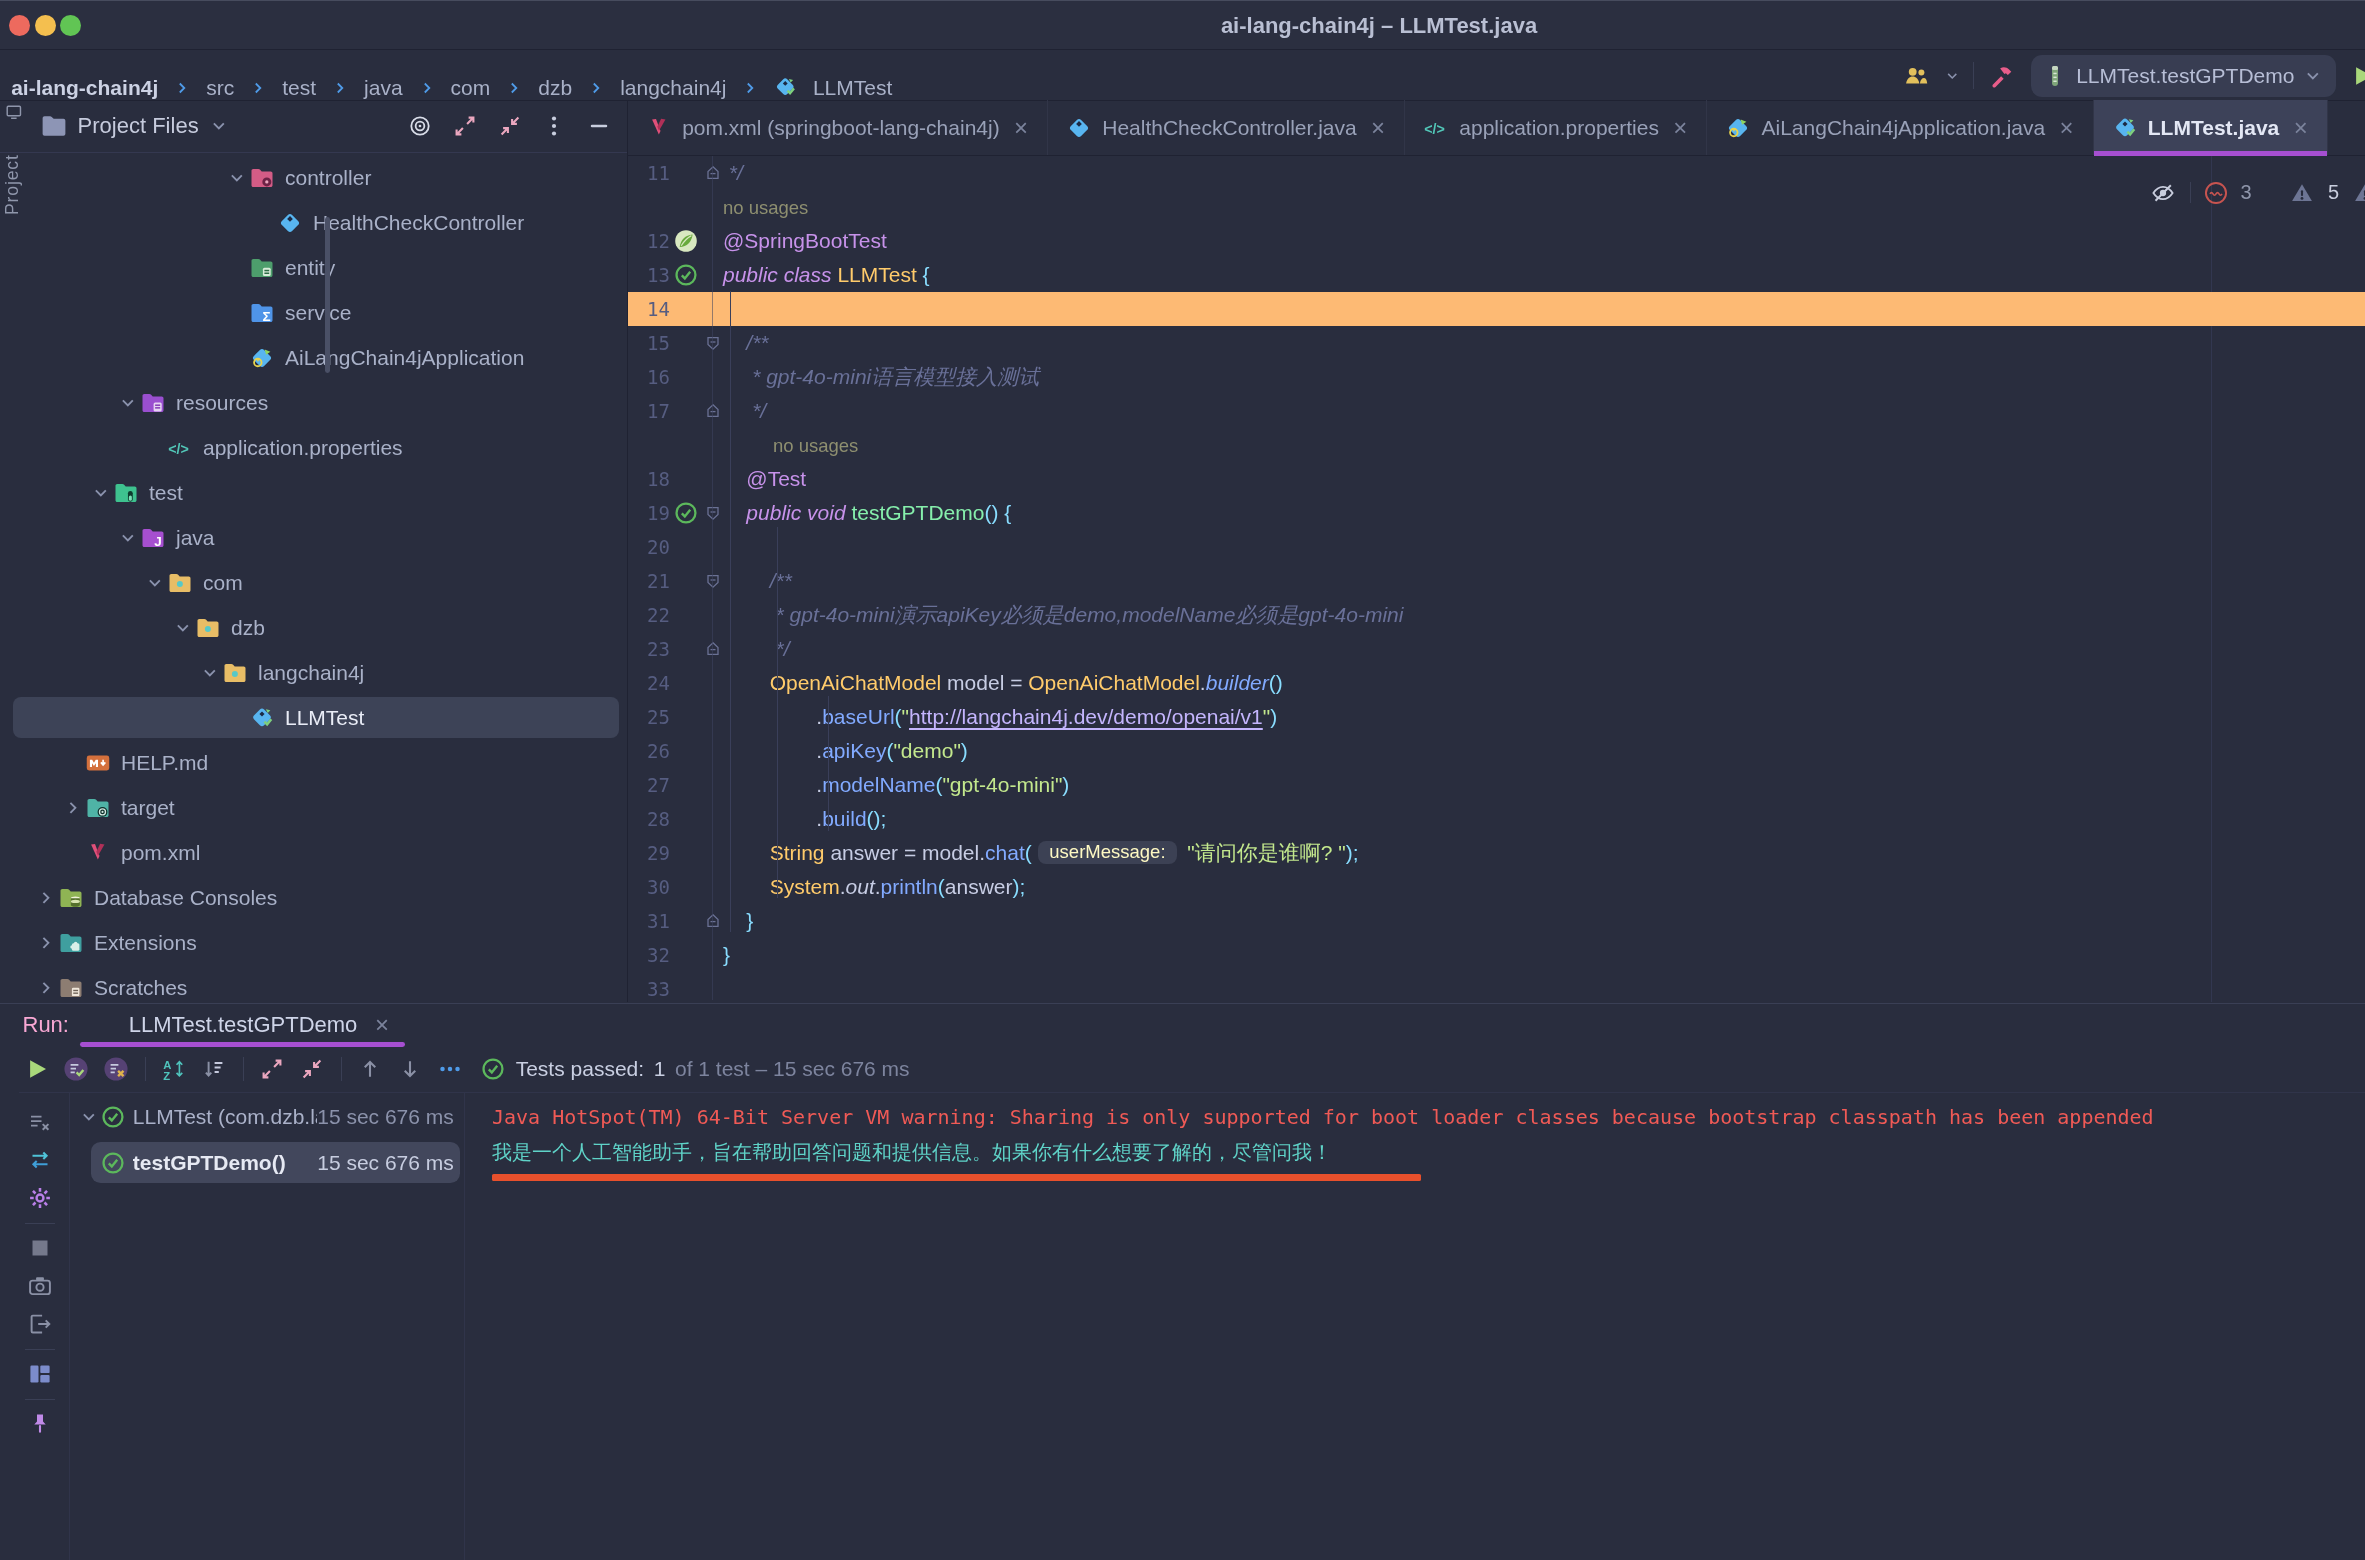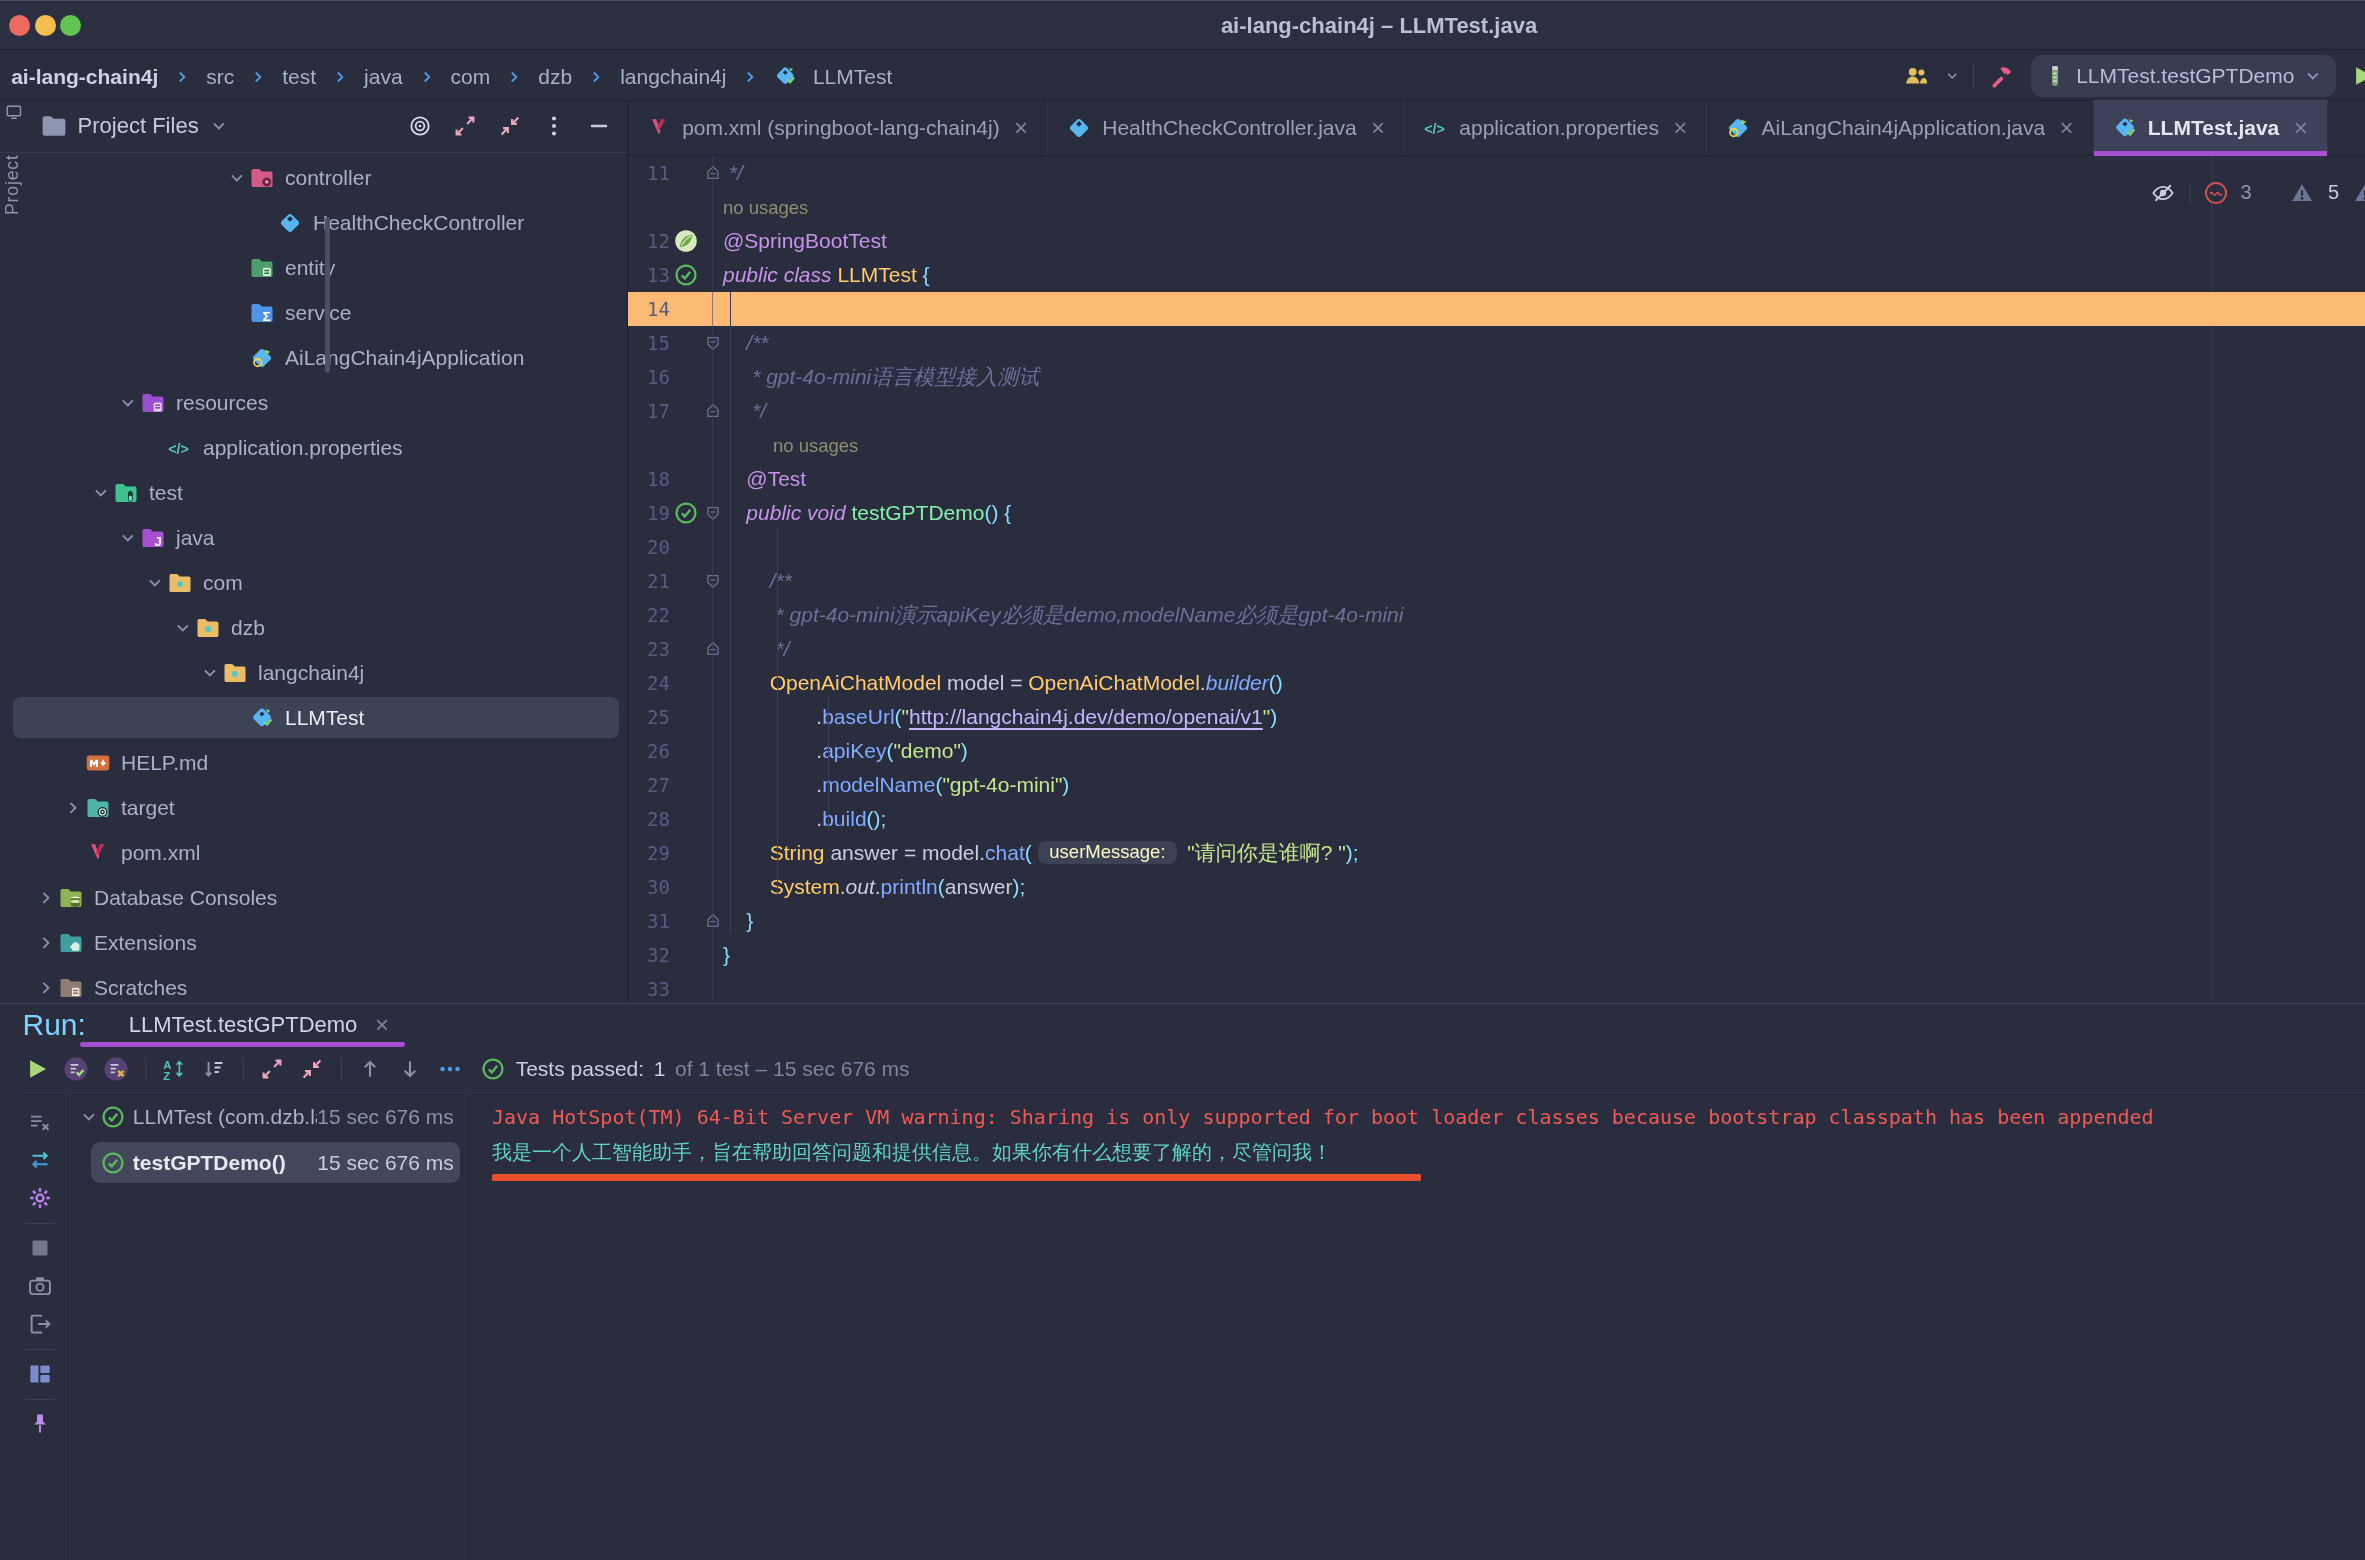--- a/index.html
+++ b/index.html
@@ -14,21 +14,21 @@
   svg{display:block;}
   .icon{display:inline-flex;align-items:center;justify-content:center;flex:none;}
 
   
   #titlebar{left:0;top:0;width:100%;height:50px;background:var(--bg2);border-top:1.6px solid #474c5e;border-bottom:0.8px solid var(--line);}
   .tlight{width:21px;height:21px;border-radius:50%;top:13.7px;}
   #win-title{top:0;height:50px;line-height:50px;font-size:22px;font-weight:600;color:#b9bfd3;transform:translateX(-50%);white-space:nowrap;}
 
   
   #navbar{left:0;top:50px;width:100%;height:51px;border-bottom:0.8px solid var(--line);}
-  #breadcrumbs{left:11.2px;top:1px;height:51px;gap:16px;}
+  #breadcrumbs{left:11.2px;top:12px;height:51px;gap:16px;}
   #breadcrumbs .crumb{font-size:21px;color:var(--dim);white-space:nowrap;}
   #breadcrumbs .root{font-weight:700;color:#ccd2e4;}
   #nav-right{right:0;top:0;height:51px;gap:13px;padding-right:0;}
   #run-config{height:42px;background:#383d52;border-radius:11.2px;padding:0 14.5px 0 11.2px;gap:9.6px;}
   #run-config span{font-size:21px;color:#b7bed6;white-space:nowrap;}
   .vsep{width:0.8px;height:27px;background:#3a3f55;}
 
   
   #project-panel{left:0;top:100px;width:627px;bottom:558px;overflow:hidden;}
   #project-header{left:0;top:0;width:100%;height:53px;border-bottom:0.8px solid #343850;}
@@ -76,21 +76,21 @@
   .usages{font-size:18.5px;color:#8e8f70;font-family:"Liberation Sans",sans-serif;}
   .guide{position:absolute;width:0.8px;background:#3a3f5a;}
   #inspections{top:74px;right:0;height:37px;gap:13px;padding-right:0;}
   #inspections .cnt{font-size:20px;color:#8f96ab;}
   #inspections .cnt5{font-size:20px;color:#c9cede;}
   #wrap-guide{top:56px;bottom:0;left:1583px;width:0.8px;background:#323750;}
 
   
   #run-panel{left:0;top:1003px;right:0;bottom:0;border-top:0.8px solid #3a3f55;background:var(--bg);}
   #run-tabrow{left:0;top:0;right:0;height:42px;}
-  #run-label{left:22.5px;top:0;height:42px;line-height:42px;font-size:30px;color:#7dd3fc;}
+  #run-label{left:22.5px;top:0;height:42px;line-height:42px;font-size:22px;color:#f9a8d4;}
   #run-tab{left:95px;top:0;height:42px;gap:11.2px;}
   #run-tab span{font-size:22px;color:#ced4e8;}
   #run-tab .tclose{color:#7b839c;font-size:24px;margin-left:6.4px;}
   #run-underline{left:80px;top:38px;width:325px;height:4.8px;background:var(--purple);border-radius:2.4px;}
   #run-toolbar{left:19px;top:42px;height:47px;gap:4.8px;border-bottom:0.8px solid #30344a;right:0;}
   #run-toolbar .tbtn{width:35px;height:35px;display:flex;align-items:center;justify-content:center;border-radius:6.4px;}
   #run-toolbar .tsep{width:0.8px;height:24px;background:#3a3f55;margin:0 6.4px;}
   #run-status{gap:9.6px;margin-left:8px;}
   #run-status .b{font-size:21px;color:#c9cfe2;}
   #run-status .d{font-size:21px;color:#7d849e;}

